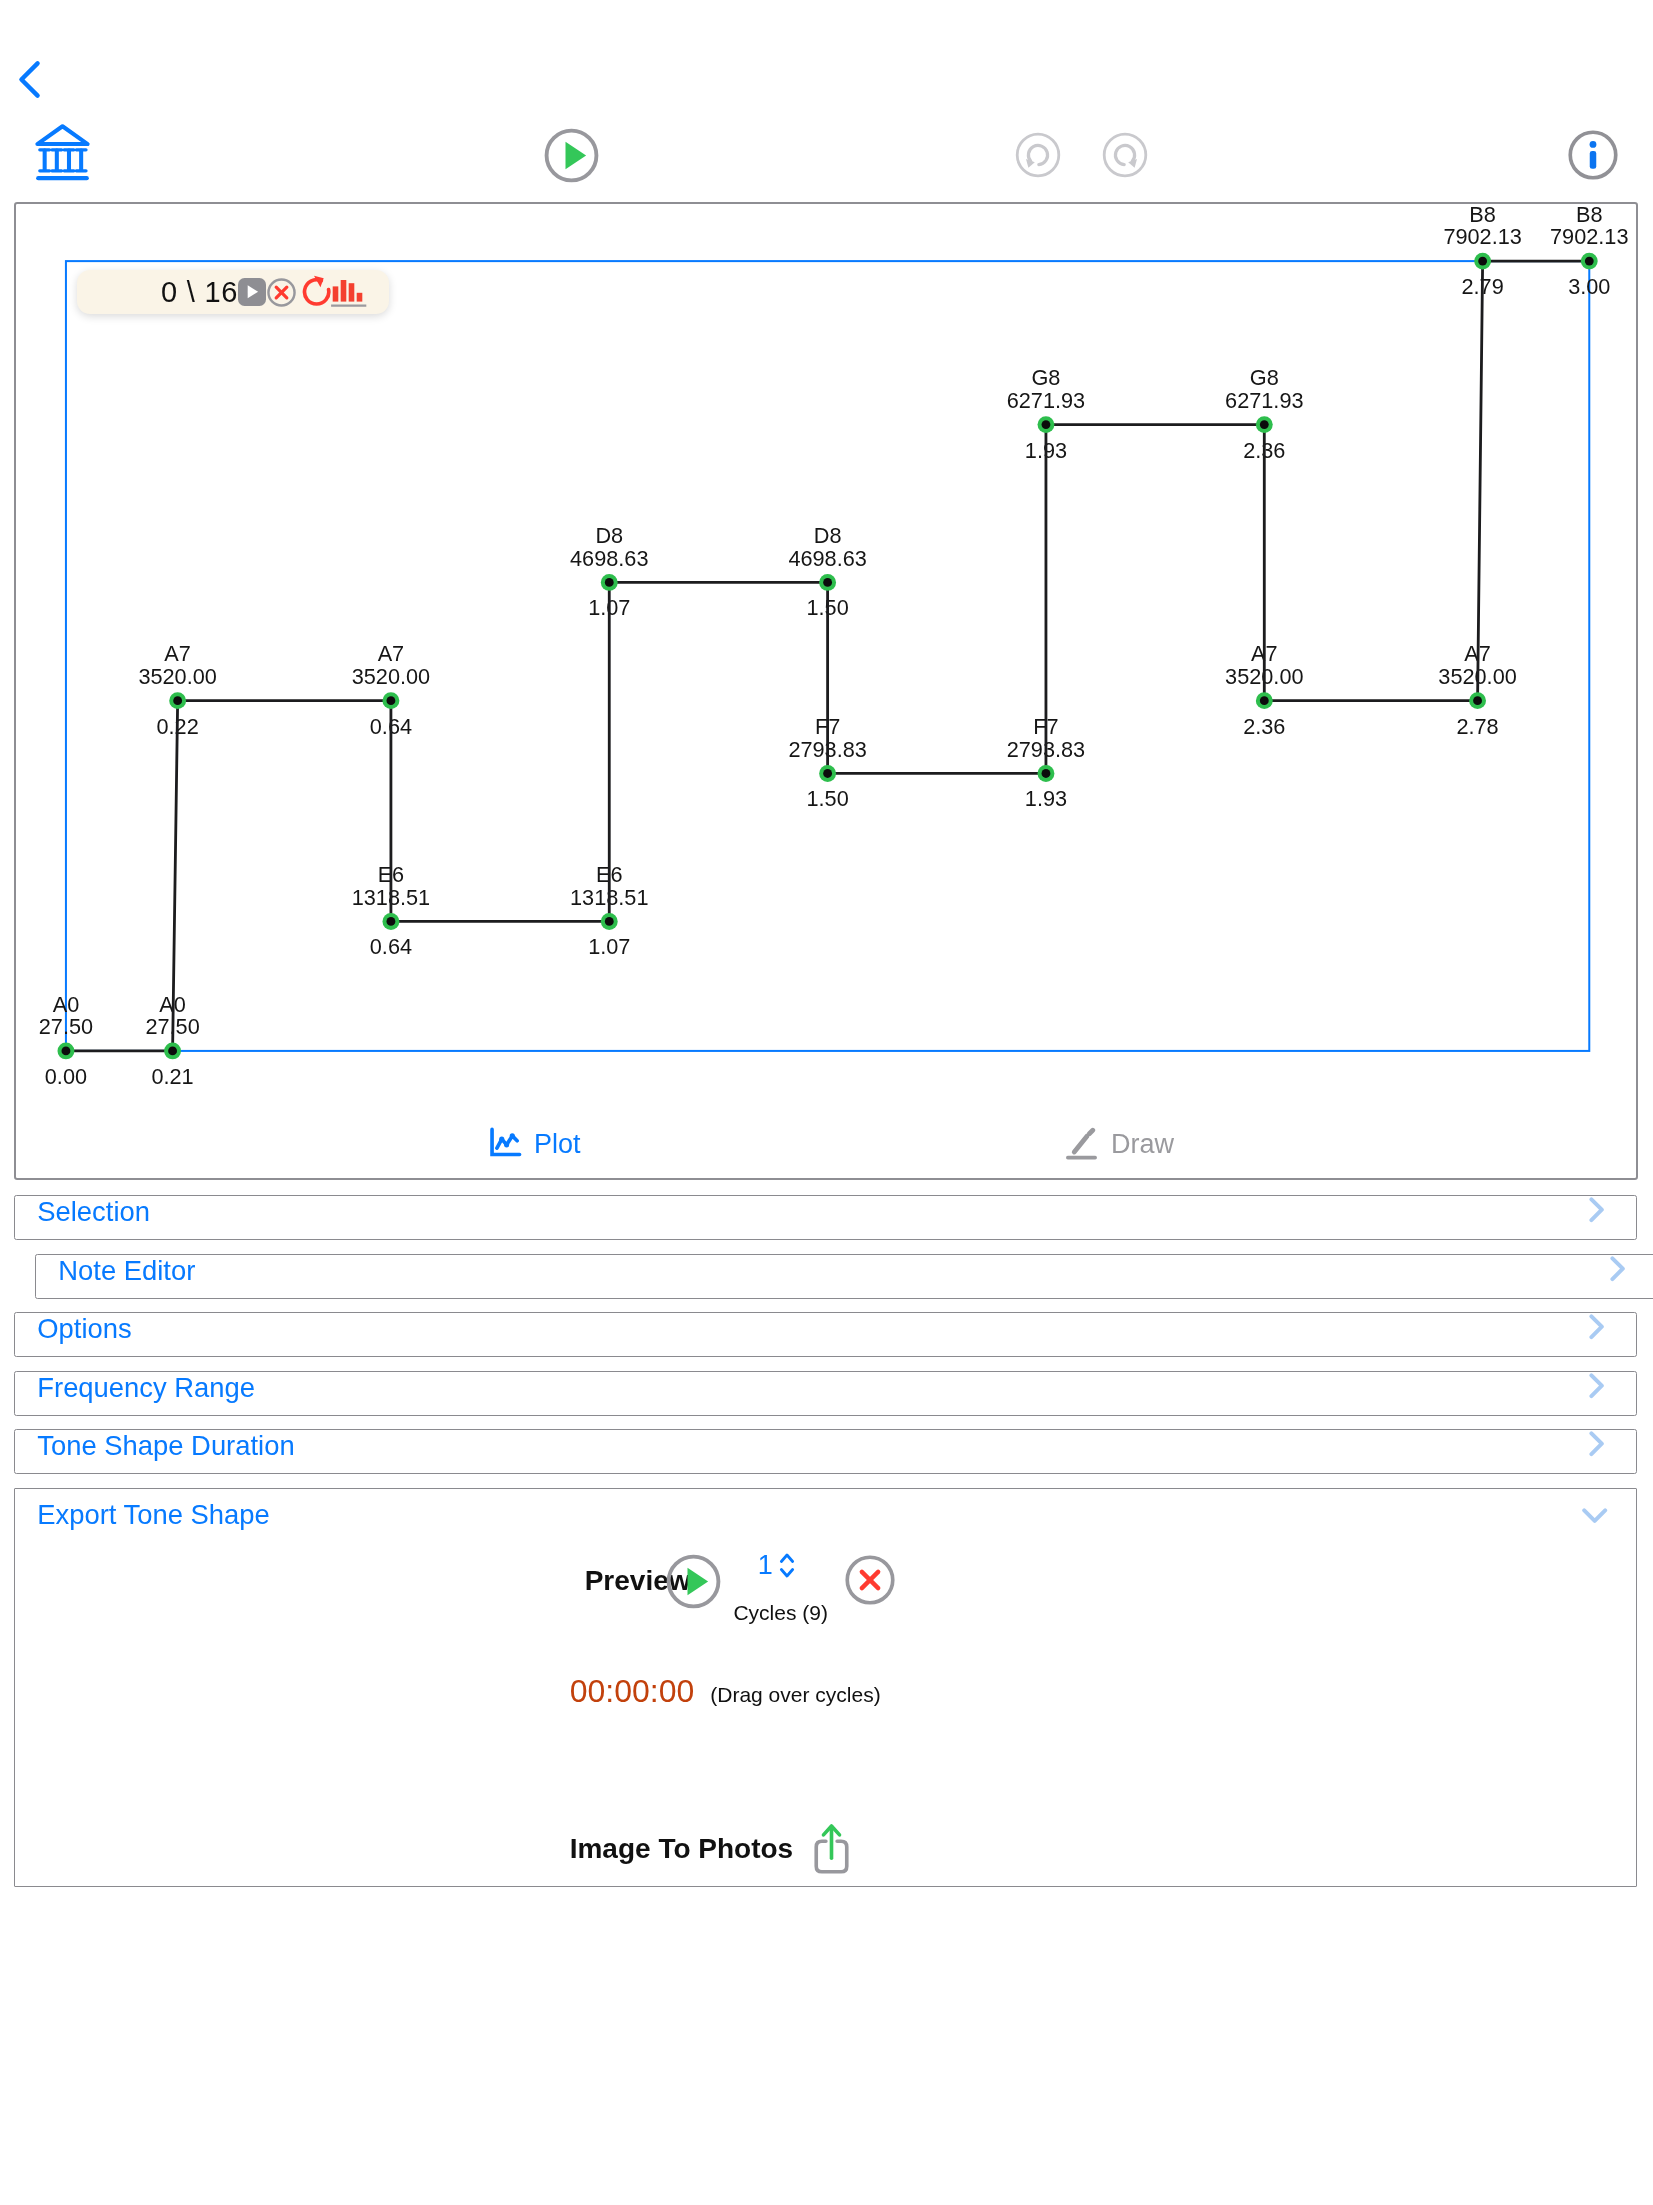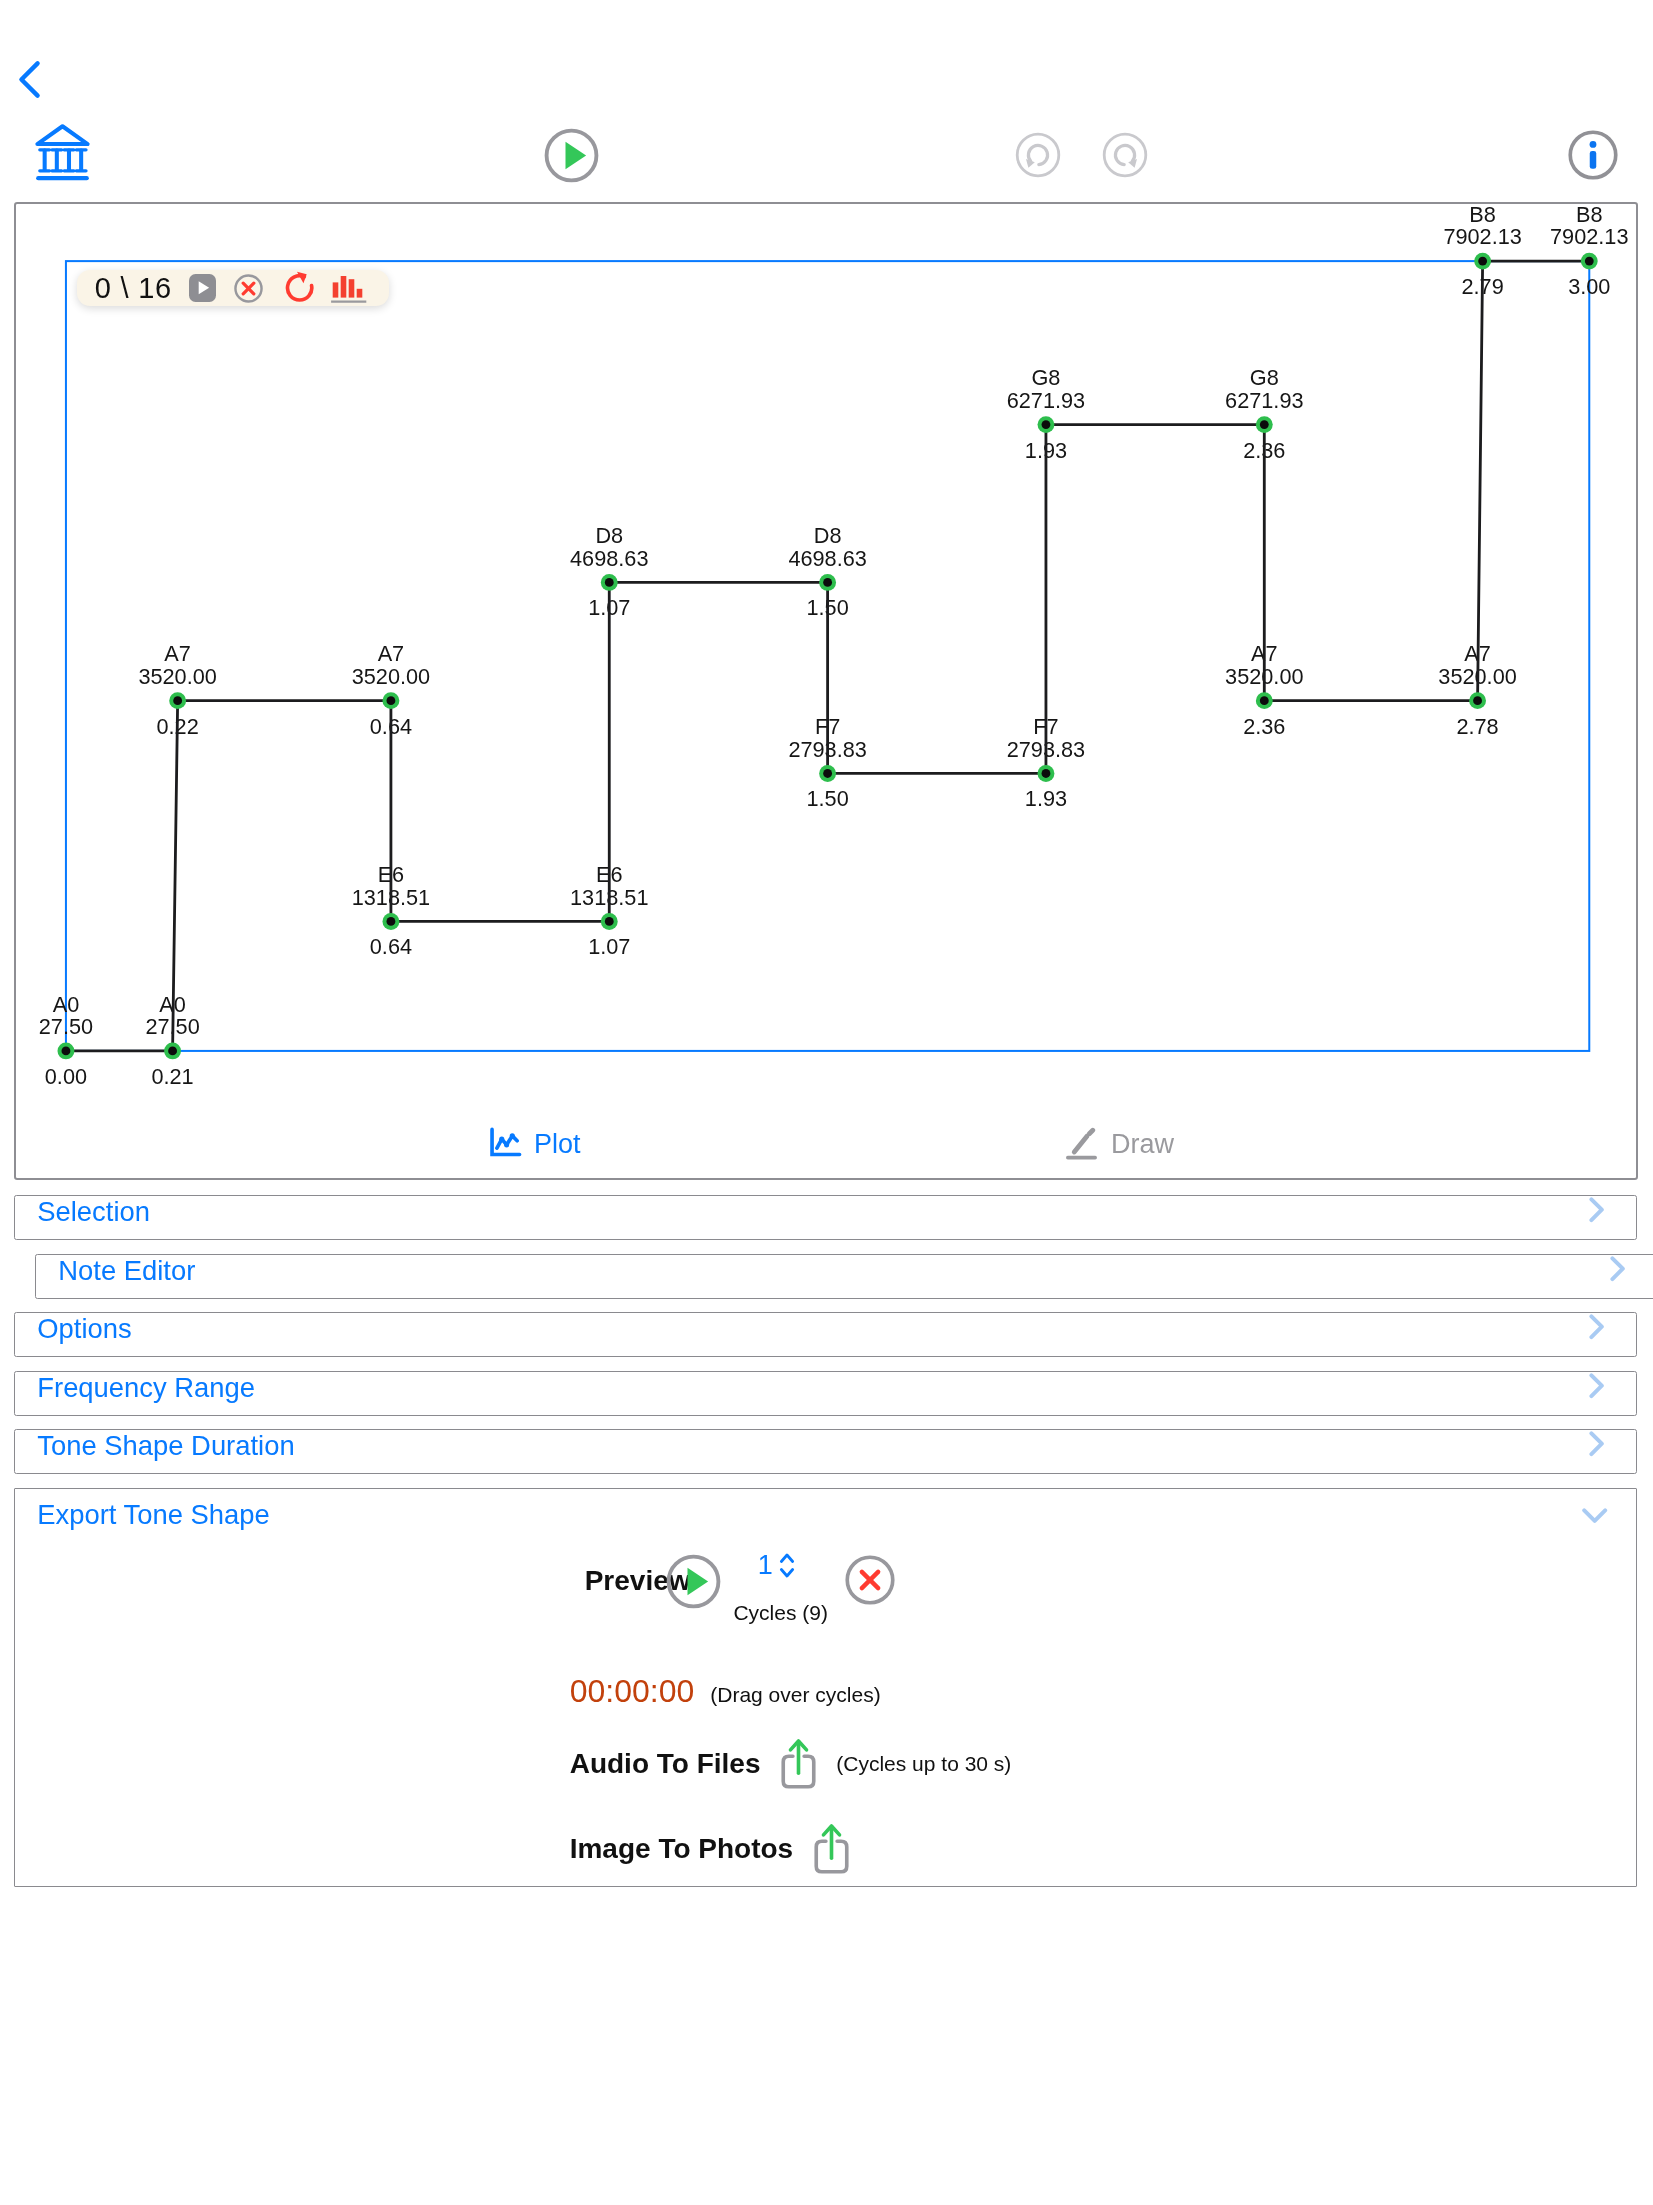--- a/index.html
+++ b/index.html
@@ -14,23 +14,23 @@
 
   
   .plot-card{
     position:absolute;left:13.7px;top:202px;width:1624px;height:978px;
     border:2px solid #8E8E93;border-radius:3.2px;background:#fff;box-sizing:border-box;
   }
   .plot-card svg.chart{position:absolute;left:0;top:0;width:100%;height:100%;}
   .plbl{font-size:27px;fill:#161616;font-family:"Liberation Sans","DejaVu Sans",sans-serif;}
 
   .counter-pill{
-    position:absolute;left:61px;top:66px;width:312px;height:36px;border-radius:13px;
+    position:absolute;left:61px;top:66px;width:312px;height:44px;border-radius:13px;
     background:#FAF4E7;box-shadow:0 2.4px 8px rgba(0,0,0,.15);
-    display:flex;align-items:center;justify-content:space-between;
+    display:flex;align-items:center;justify-content:flex-end;
     padding:0 21px 0 18px;box-sizing:border-box;z-index:3;
   }
   .counter-text{font-size:29px;color:#111;letter-spacing:0.8px;white-space:nowrap;}
   .pill-play-square{width:27.4px;height:27.4px;border-radius:6.5px;background:#8E8E93;display:flex;align-items:center;justify-content:center;}
 
   .tab{position:absolute;display:inline-flex;align-items:center;gap:11.3px;font-size:27px;cursor:pointer;}
   .tab-plot{left:471px;top:923px;color:#077AFF;}
   .tab-draw{left:1047px;top:923px;color:#9A9A9E;}
 
   
@@ -421,33 +421,20 @@
         <line x1="42" y1="22" x2="22" y2="42" stroke="#FF3B30" stroke-width="5.5" stroke-linecap="round"></line>
       </svg>
     </span>
   </button>
 
   <div class="time-row">
     <span class="time-value">00:00:00</span>
     <span class="hint-text">(Drag over cycles)</span>
   </div>
 
-  <div class="audio-row">
-    <span class="bold-label">Audio To Files</span>
-    <button class="icon-btn" style="position:static;">
-      <span>
-        <svg width="37" height="53" viewBox="0 0 46 66" fill="none">
-          <path d="M16,24 H11 C6,24 4,27 4,31 V55 C4,60 7,62 11,62 H35 C40,62 42,59 42,55 V31 C42,26 39,24 35,24 H30" stroke="#98989D" stroke-width="4.5" stroke-linecap="round"></path>
-          <line x1="23" y1="8" x2="23" y2="45" stroke="#34C759" stroke-width="4.5" stroke-linecap="round"></line>
-          <polyline points="13,16 23,5 33,16" stroke="#34C759" stroke-width="4.5" stroke-linecap="round" stroke-linejoin="round" fill="none"></polyline>
-        </svg>
-      </span>
-    </button>
-    <span class="hint-text">(Cycles up to 30 s)</span>
-  </div>
 
   <div class="image-row">
     <span class="bold-label">Image To Photos</span>
     <button class="icon-btn" style="position:static;">
       <span>
         <svg width="37" height="53" viewBox="0 0 46 66" fill="none">
           <path d="M16,24 H11 C6,24 4,27 4,31 V55 C4,60 7,62 11,62 H35 C40,62 42,59 42,55 V31 C42,26 39,24 35,24 H30" stroke="#98989D" stroke-width="4.5" stroke-linecap="round"></path>
           <line x1="23" y1="8" x2="23" y2="45" stroke="#34C759" stroke-width="4.5" stroke-linecap="round"></line>
           <polyline points="13,16 23,5 33,16" stroke="#34C759" stroke-width="4.5" stroke-linecap="round" stroke-linejoin="round" fill="none"></polyline>
         </svg>

